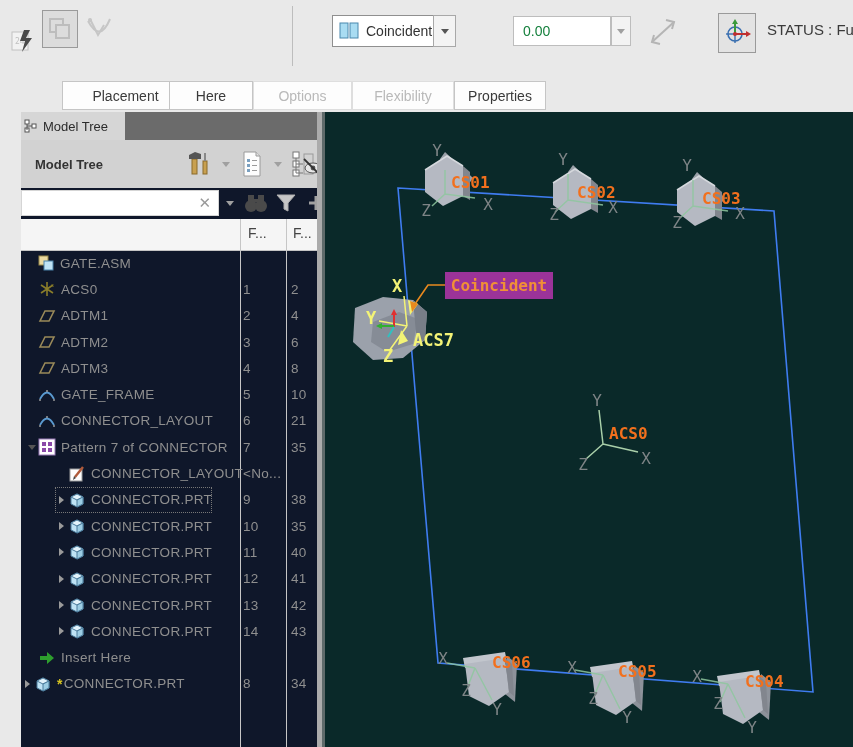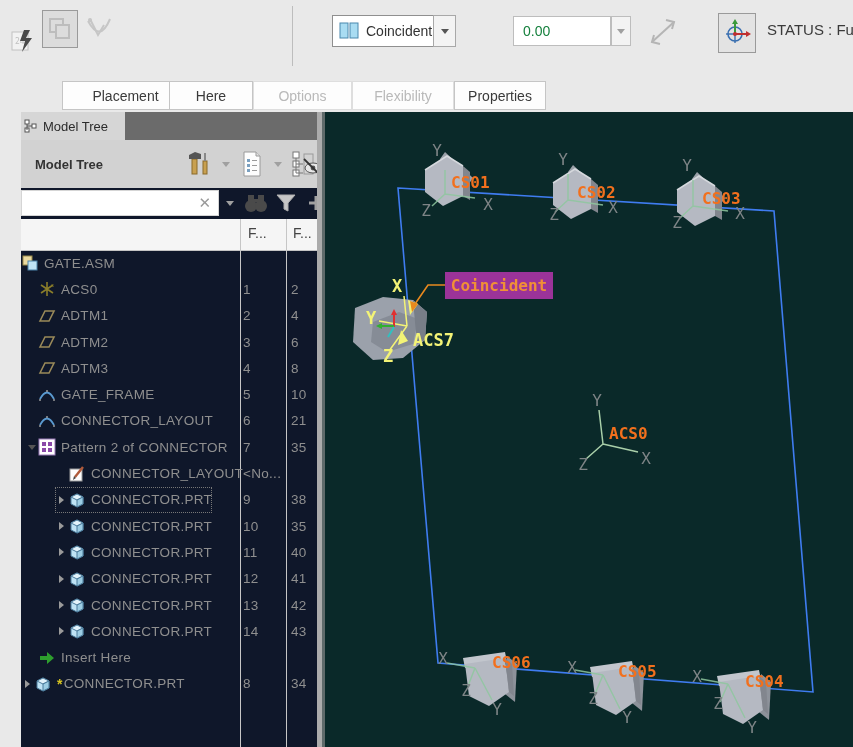--- a/index.html
+++ b/index.html
@@ -42,21 +42,21 @@
   .colhead{position:absolute;left:0;top:107px;width:317px;height:31px;background:#f5f5f5;border-bottom:1px solid #c4c4c4;font-size:14px;color:#444;}
   .colhead span{position:absolute;top:6px;}
   .gridline{position:absolute;top:107px;bottom:0;width:1px;background:#c6c6c6;}
   .rows{position:absolute;left:0;top:138px;width:317px;}
   .trow{position:relative;height:26.3px;display:flex;align-items:center;font-size:13.5px;color:#8f8f8f;letter-spacing:.3px;}
   .trow .namewrap{display:flex;align-items:center;height:100%;max-width:219px;overflow:hidden;white-space:nowrap;}
   .trow .exp{flex:0 0 13px;display:flex;align-items:center;justify-content:center;}
   .trow .ticon{flex:0 0 18px;margin-right:5px;}
   .trow .f1{position:absolute;left:222px;width:41px;overflow:hidden;white-space:nowrap;}
   .trow .f2{position:absolute;left:270px;width:45px;overflow:hidden;white-space:nowrap;}
-  .pad-a{padding-left:0;} .pad-a .exp{flex:0 0 0px;}
+  .pad-a{padding-left:16px;} .pad-a .exp{flex:0 0 0px;}
   .pad-b{padding-left:4px;}
   .pad-c{padding-left:34px;}
   .pad-d{padding-left:0px;}
   .sel .namewrap{outline:1px dotted #777;outline-offset:-1px;}
   .expglyph{width:0;height:0;}
   .exp-open{border-left:4px solid transparent;border-right:4px solid transparent;border-top:5px solid #555;}
   .exp-closed{border-top:4px solid transparent;border-bottom:4px solid transparent;border-left:5px solid #9a9a9a;}
   .star{color:#d8c520;font-weight:bold;margin-right:1px;font-size:14px;}
   
   .splitter{position:absolute;left:317px;top:112px;width:8px;height:635px;background:#ababab;border-right:3px solid #5f6a6a;box-sizing:border-box;}
@@ -330,21 +330,21 @@
           <span class="exp">
             <span class="expglyph exp-open"></span>
           </span>
         <svg class="ticon" width="18" height="18" viewBox="0 0 18 18">
           <rect x="1" y="1" width="16" height="16" fill="#fff" stroke="#9a7ab8"></rect>
           <rect x="4" y="4" width="4" height="4" fill="#8a4aa8"></rect>
             <rect x="10" y="4" width="4" height="4" fill="#8a4aa8"></rect>
           <rect x="4" y="10" width="4" height="4" fill="#8a4aa8"></rect>
             <rect x="10" y="10" width="4" height="4" fill="#8a4aa8"></rect>
         </svg>
-        <span>Pattern 2 of CONNECTOR</span>
+        <span>Pattern 7 of CONNECTOR</span>
       </div>
       <span class="f1">7</span>
         <span class="f2">35</span>
     </div>
 
     <div class="trow pad-c">
       <div class="namewrap">
           <span class="exp"></span>
         <svg class="ticon" width="18" height="18" viewBox="0 0 18 18">
           <rect x="2" y="4" width="12" height="12" fill="#fdfdfd" stroke="#9a9a9a"></rect>

